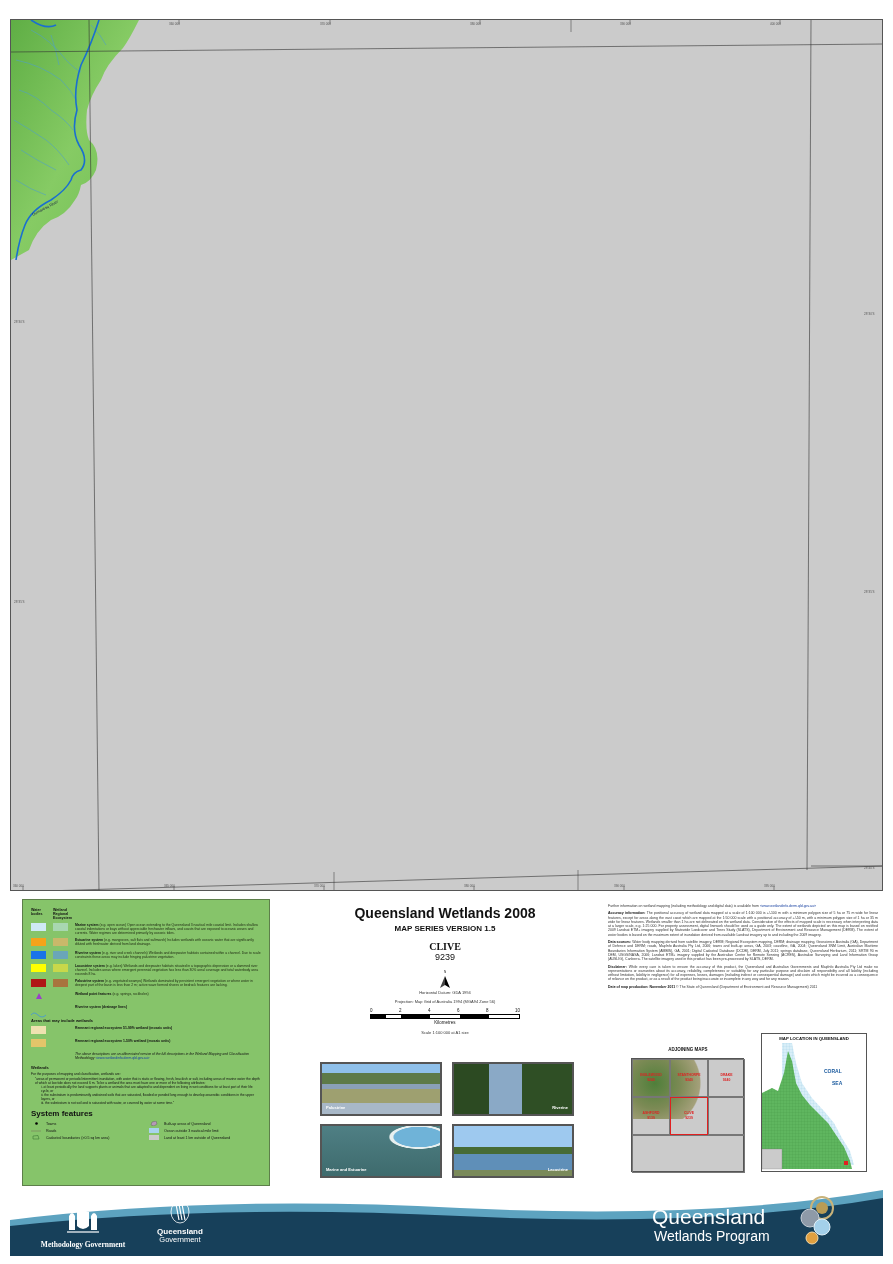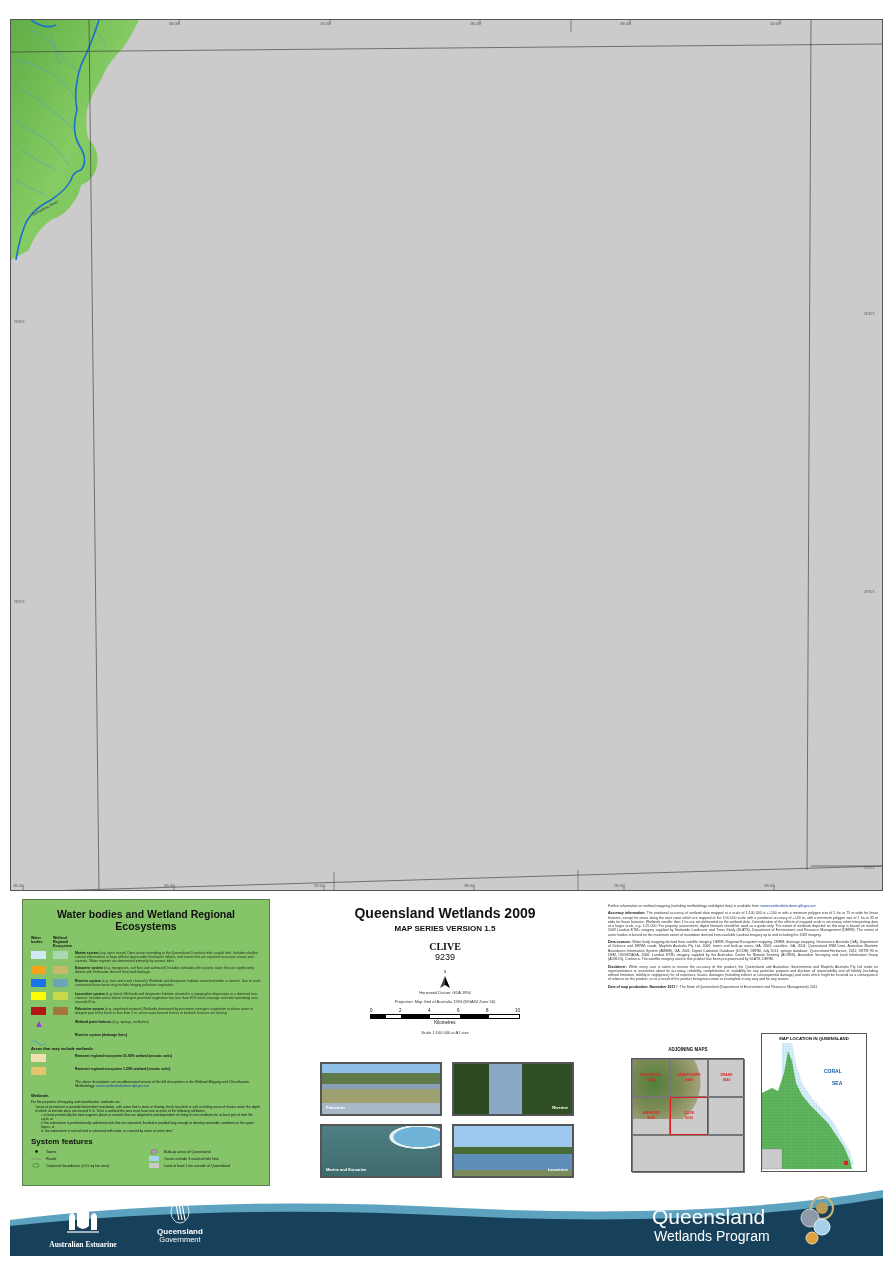--- a/index.html
+++ b/index.html
@@ -156,21 +156,20 @@
   <span class="tick-label" style="left:753px;top:864px">395 000</span>
 
   <span class="tick-label" style="left:3px;top:300px">28°30'S</span>
   <span class="tick-label" style="left:3px;top:580px">28°35'S</span>
   <span class="tick-label" style="left:853px;top:292px">28°30'S</span>
   <span class="tick-label" style="left:853px;top:570px">28°35'S</span>
   <span class="tick-label" style="left:853px;top:846px">28°40'S</span>
 </div>
 
 <div class="legend">
-  <h2>Water bodies and Wetland Regional Ecosystems</h2>
   <div class="col-heads">
     <span>Water bodies</span>
     <span>Wetland Regional Ecosystem</span>
   </div>
 
   <div class="row">
     <div class="sw" style="background:#cfe9f6"></div>
     <div class="sw" style="background:#a8d7b0"></div>
     <div class="txt"><b>Marine system</b><span> (e.g. open ocean) Open ocean extending to the Queensland 3 nautical mile coastal limit. Includes shallow coastal indentations or bays without appreciable freshwater inflows, and coasts that are exposed to oceanic waves and currents. Water regimes are determined primarily by oceanic tides.</span></div>
   </div>
@@ -276,21 +275,21 @@
         <span>Cadastral boundaries (&gt;0.5 sq km area)</span>
       </div>
     <div>
         <span class="ico" style="background:#cbcbcb"></span>
         <span>Land at least 1 km outside of Queensland</span>
       </div>
   </div>
 </div>
 
 <div class="title-block">
-  <p class="t1">Queensland Wetlands 2009</p>
+  <p class="t1">Queensland Wetlands 2008</p>
   <p class="t2">MAP SERIES VERSION 1.5</p>
   <p class="t3">CLIVE</p>
   <p class="t4">9239</p>
   <div class="north">
     <span class="n">N</span>
     <svg width="10" height="12" viewBox="0 0 10 12">
         <polygon points="5,0 10,12 5,9" fill="#000"></polygon>
         <polygon points="5,0 0,12 5,9" fill="#444"></polygon>
       </svg>
   </div>
@@ -407,21 +406,21 @@
     </g>
   </svg>
 </div>
 <div class="gov-au">
   <svg width="40" height="26" viewBox="0 0 40 26">
       <path d="M14,4 L26,4 L26,18 Q20,24 14,18 Z" fill="#fff"></path>
       <path d="M6,8 Q9,2 12,8 L12,22 L6,22 Z" fill="#fff"></path>
       <path d="M28,8 Q31,2 34,8 L34,22 L28,22 Z" fill="#fff"></path>
       <path d="M4,24 L36,24" stroke="#fff" stroke-width="1.2"></path>
     </svg>
-  <div class="lbl">Australian Estuarine</div>
+  <div class="lbl">Methodology Government</div>
 </div>
 <div class="gov-qld">
   <svg width="22" height="24" viewBox="0 0 22 24">
       <ellipse cx="11" cy="12" rx="9" ry="11" fill="none" stroke="#fff" stroke-width="0.8"></ellipse>
       <path d="M7,4 L10,20 M10,4 L13,20 M13,4 L16,20" stroke="#fff" stroke-width="1.2"></path>
     </svg>
   <div class="l1">Queensland</div>
   <div class="l2">Government</div>
 </div>
 <div class="qwp">

